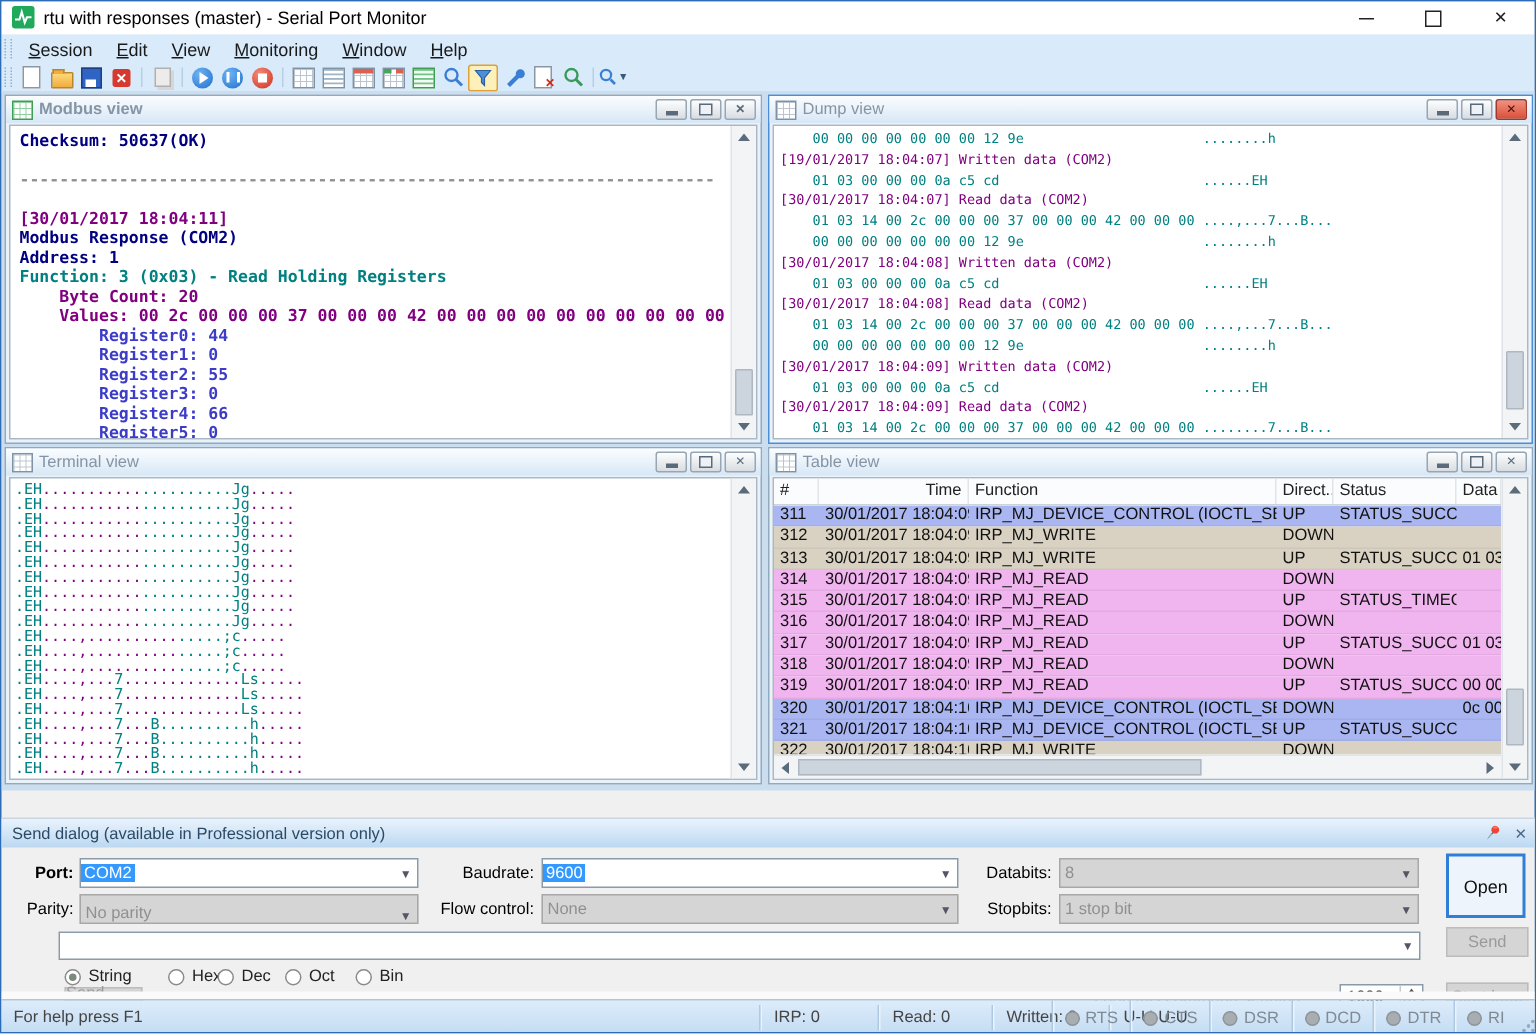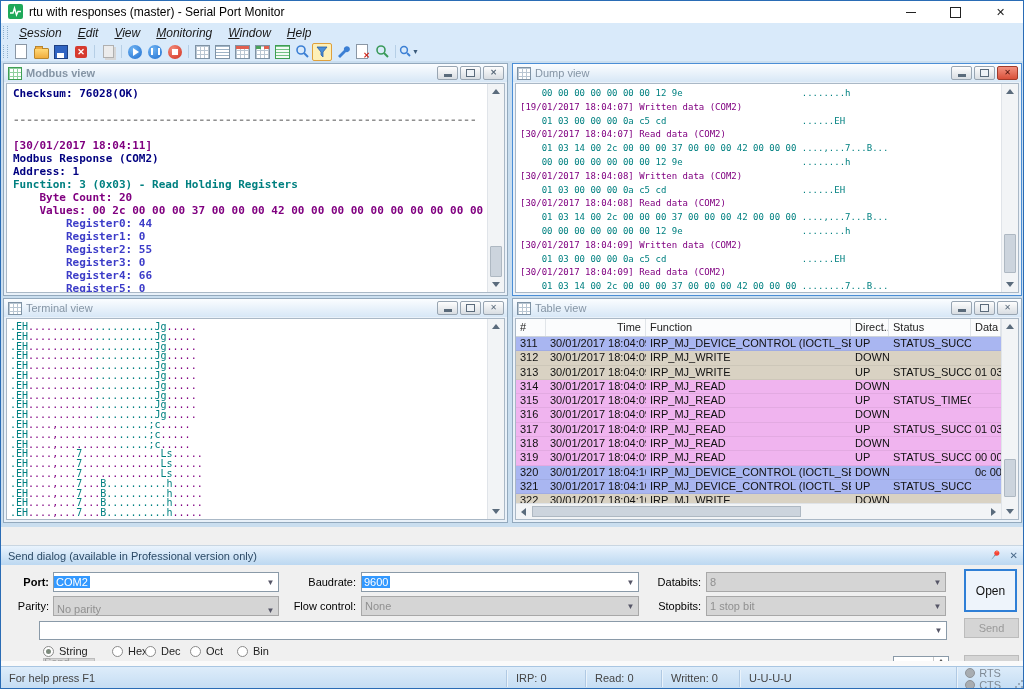--- a/index.html
+++ b/index.html
@@ -11,21 +11,21 @@
   .title-text{position:absolute;left:28px;top:4px;font-size:12px;color:#000;white-space:nowrap;}
   .winbtns{position:absolute;right:0;top:0;height:22px;display:flex;}
   .winbtn{width:45px;height:22px;display:flex;align-items:center;justify-content:center;}
   .g-minbar{width:10px;height:1px;background:#222;}
   .g-maxbox{width:9px;height:9px;border:1px solid #222;}
   .g-x{font-size:11px;color:#222;line-height:1;}
 
   
   .menubar{position:absolute;left:0;top:22px;right:0;height:19px;background:#d9eafa;display:flex;align-items:center;}
   .grip{width:3px;height:13px;margin:0 3px 0 2px;border-left:1px dotted #8fb0cc;border-right:1px dotted #8fb0cc;}
-  .menu-item{padding:0 8px;font-size:12px;color:#1a1a1a;font-style:italic;}
+  .menu-item{padding:0 8px;font-size:12px;color:#1a1a1a;}
   .menu-item::first-letter{text-decoration:underline;}
   .toolbar{position:absolute;left:0;top:41px;right:0;height:19px;background:#d9eafa;border-bottom:1px solid #bcd4ea;display:flex;align-items:center;}
   .tbtn{width:20px;height:18px;display:flex;align-items:center;justify-content:center;position:relative;box-sizing:border-box;}
   .tbtn.active{background:#fdf0b8;border:1px solid #dfa03c;border-radius:2px;}
   .tbsep{width:1px;height:13px;background:#b6cfe6;margin:0 3px;}
   .s-page{width:10px;height:13px;background:#fff;border:1px solid #8a97a5;position:relative;}
   .s-folder{width:13px;height:9px;background:linear-gradient(#ffd978,#f0ad3e);border:1px solid #b8862e;border-radius:1px;margin-top:3px;position:relative;}
   .s-folder::before{content:"";position:absolute;left:0;top:-3px;width:6px;height:2px;background:#f0ad3e;border:1px solid #b8862e;border-bottom:none;}
   .s-floppy{width:12px;height:12px;background:#2f64c2;border:1px solid #1d3f82;position:relative;}
   .s-floppy::after{content:"";position:absolute;left:2px;bottom:0;width:7px;height:5px;background:#fff;}
@@ -124,21 +124,21 @@
   .spin .sa{flex:1;display:flex;align-items:center;justify-content:center;}
   .spin .sa::after{content:"";border:3px solid transparent;}
   .spin .sa.u::after{border-bottom:4px solid #555;margin-top:-3px;}
   .spin .sa.d::after{border-top:4px solid #555;margin-bottom:-3px;}
 
   
   .gapstrip{position:absolute;left:0;top:660px;width:1024px;height:5px;background:#fafafa;}
   .statusbar{position:absolute;left:0;top:665px;width:1024px;height:24px;background:linear-gradient(#ddecfa,#c3dcf3);border-top:1px solid #a9c6e2;font-size:11px;color:#444;box-sizing:border-box;}
   .sb-item{position:absolute;top:5px;white-space:nowrap;}
   .sb-sep{position:absolute;top:3px;width:1px;height:17px;background:#b0c9e3;box-shadow:1px 0 0 #eaf3fb;}
-  #indicators{position:absolute;right:14px;top:0;height:23px;display:flex;flex-direction:column;}
+  #indicators{position:absolute;right:14px;top:0;height:23px;display:flex;}
   .indseg{display:flex;align-items:center;gap:4px;padding:0 8px;border-left:1px solid #b0c9e3;box-shadow:inset 1px 0 0 #eaf3fb;}
   .inddot{width:10px;height:10px;border-radius:50%;background:#a8adb2;border:1px solid #8e9398;box-sizing:border-box;}
   .indlbl{color:#7f8a95;font-size:11px;}
   .sgrip{position:absolute;right:1px;bottom:1px;width:10px;height:10px;background:
     radial-gradient(circle at 8px 2px,#9ab 1px,transparent 1.4px),
     radial-gradient(circle at 8px 8px,#9ab 1px,transparent 1.4px),
     radial-gradient(circle at 2px 8px,#9ab 1px,transparent 1.4px),
     radial-gradient(circle at 5px 5px,#9ab 1px,transparent 1.4px);}
 </style>
 </head>
@@ -275,21 +275,21 @@
           <span class="mbtn">
               <span class="gm-res"></span>
             </span>
           <span class="mbtn">
               <span class="gm-x">✕</span>
             </span>
         </span>
       </div>
       <div class="mclient">
         <div class="mtext mono" id="modbus-lines">
-            <div class="mline navy">Checksum: 76028(OK)</div>
+            <div class="mline navy">Checksum: 50637(OK)</div>
             <div class="mline ">&nbsp;</div>
             <div class="mline grey">----------------------------------------------------------------------</div>
             <div class="mline ">&nbsp;</div>
             <div class="mline purple">[30/01/2017 18:04:11]</div>
             <div class="mline navy">Modbus Response (COM2)</div>
             <div class="mline navy">Address: 1</div>
             <div class="mline teal">Function: 3 (0x03) - Read Holding Registers</div>
             <div class="mline purple">    Byte Count: 20</div>
             <div class="mline purple">    Values: 00 2c 00 00 00 37 00 00 00 42 00 00 00 00 00 00 00 00 00 00</div>
             <div class="mline blue">        Register0: 44</div>

